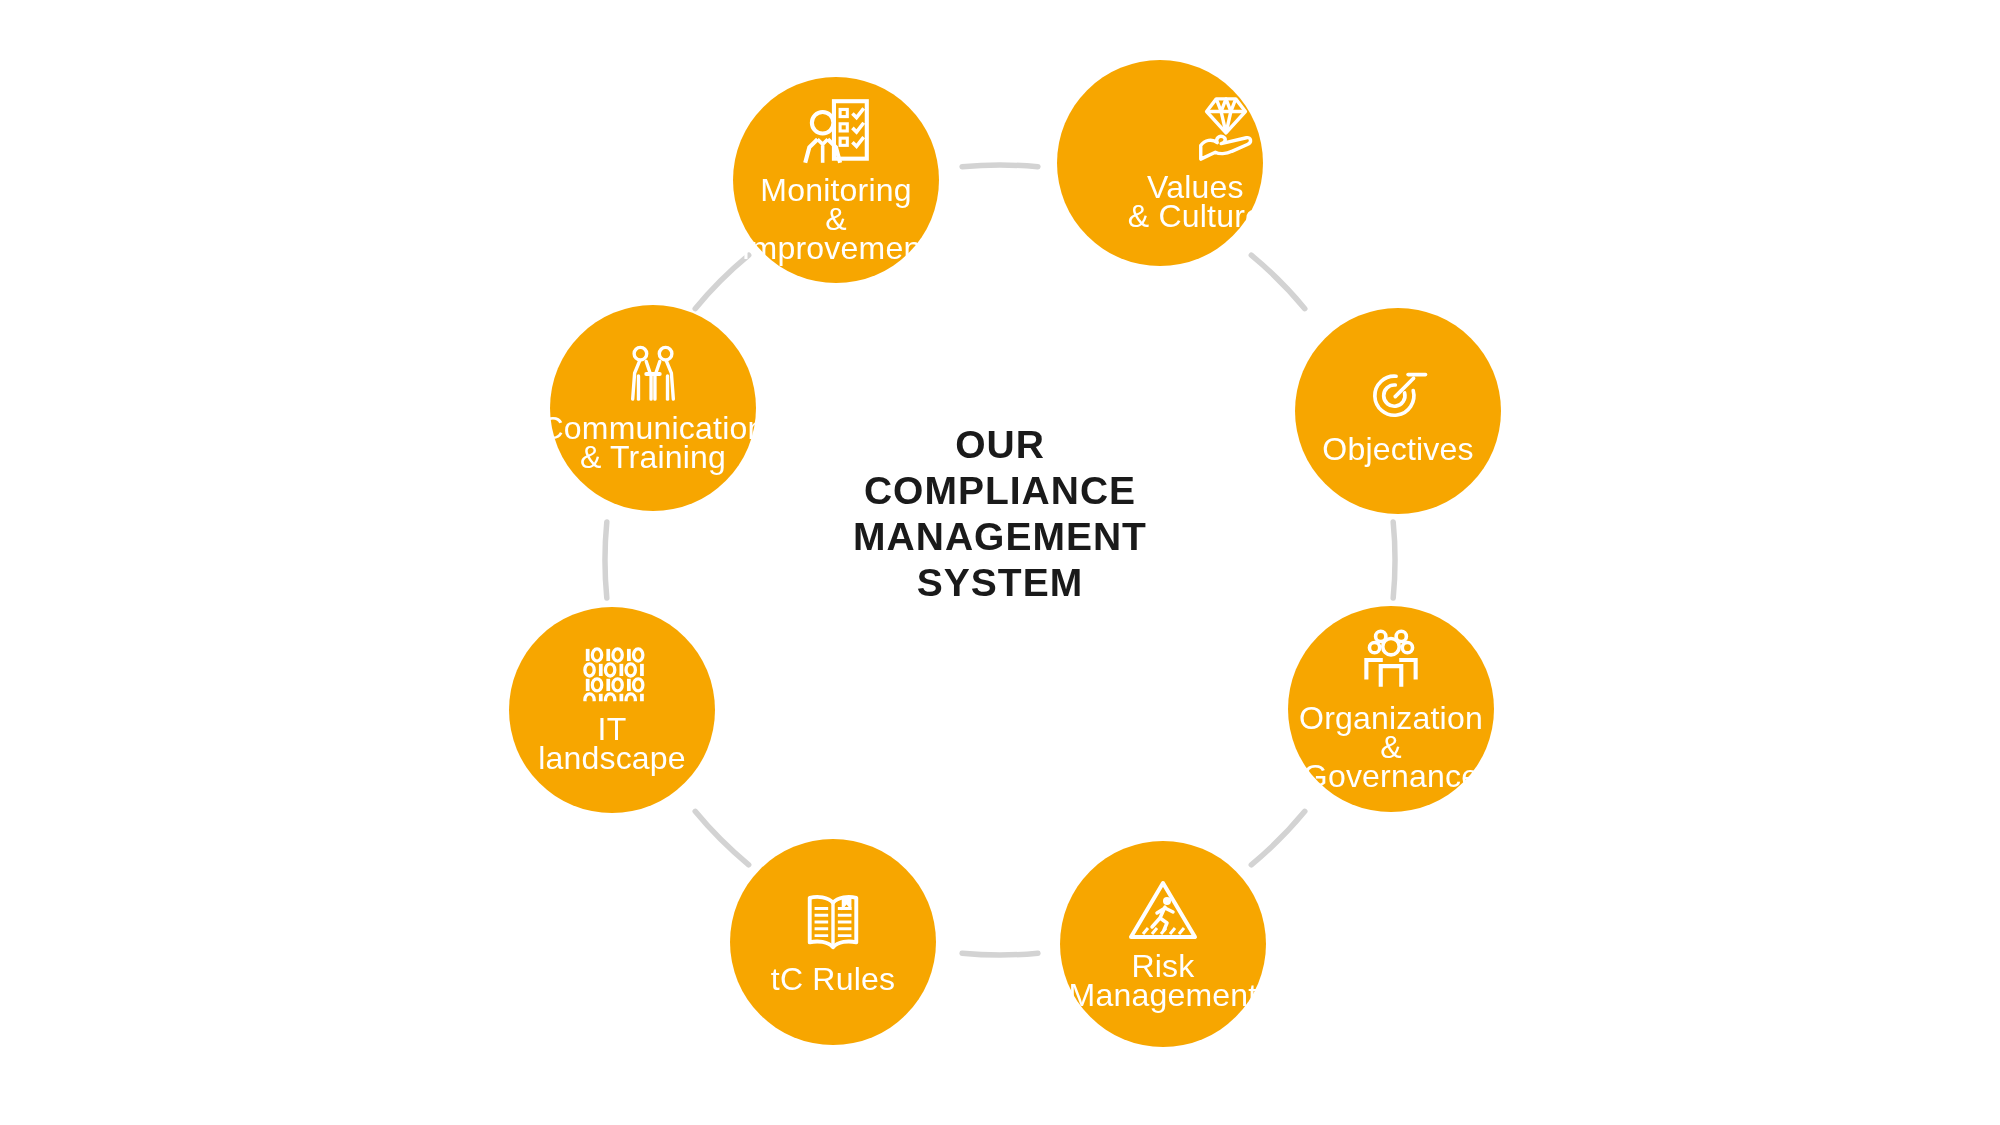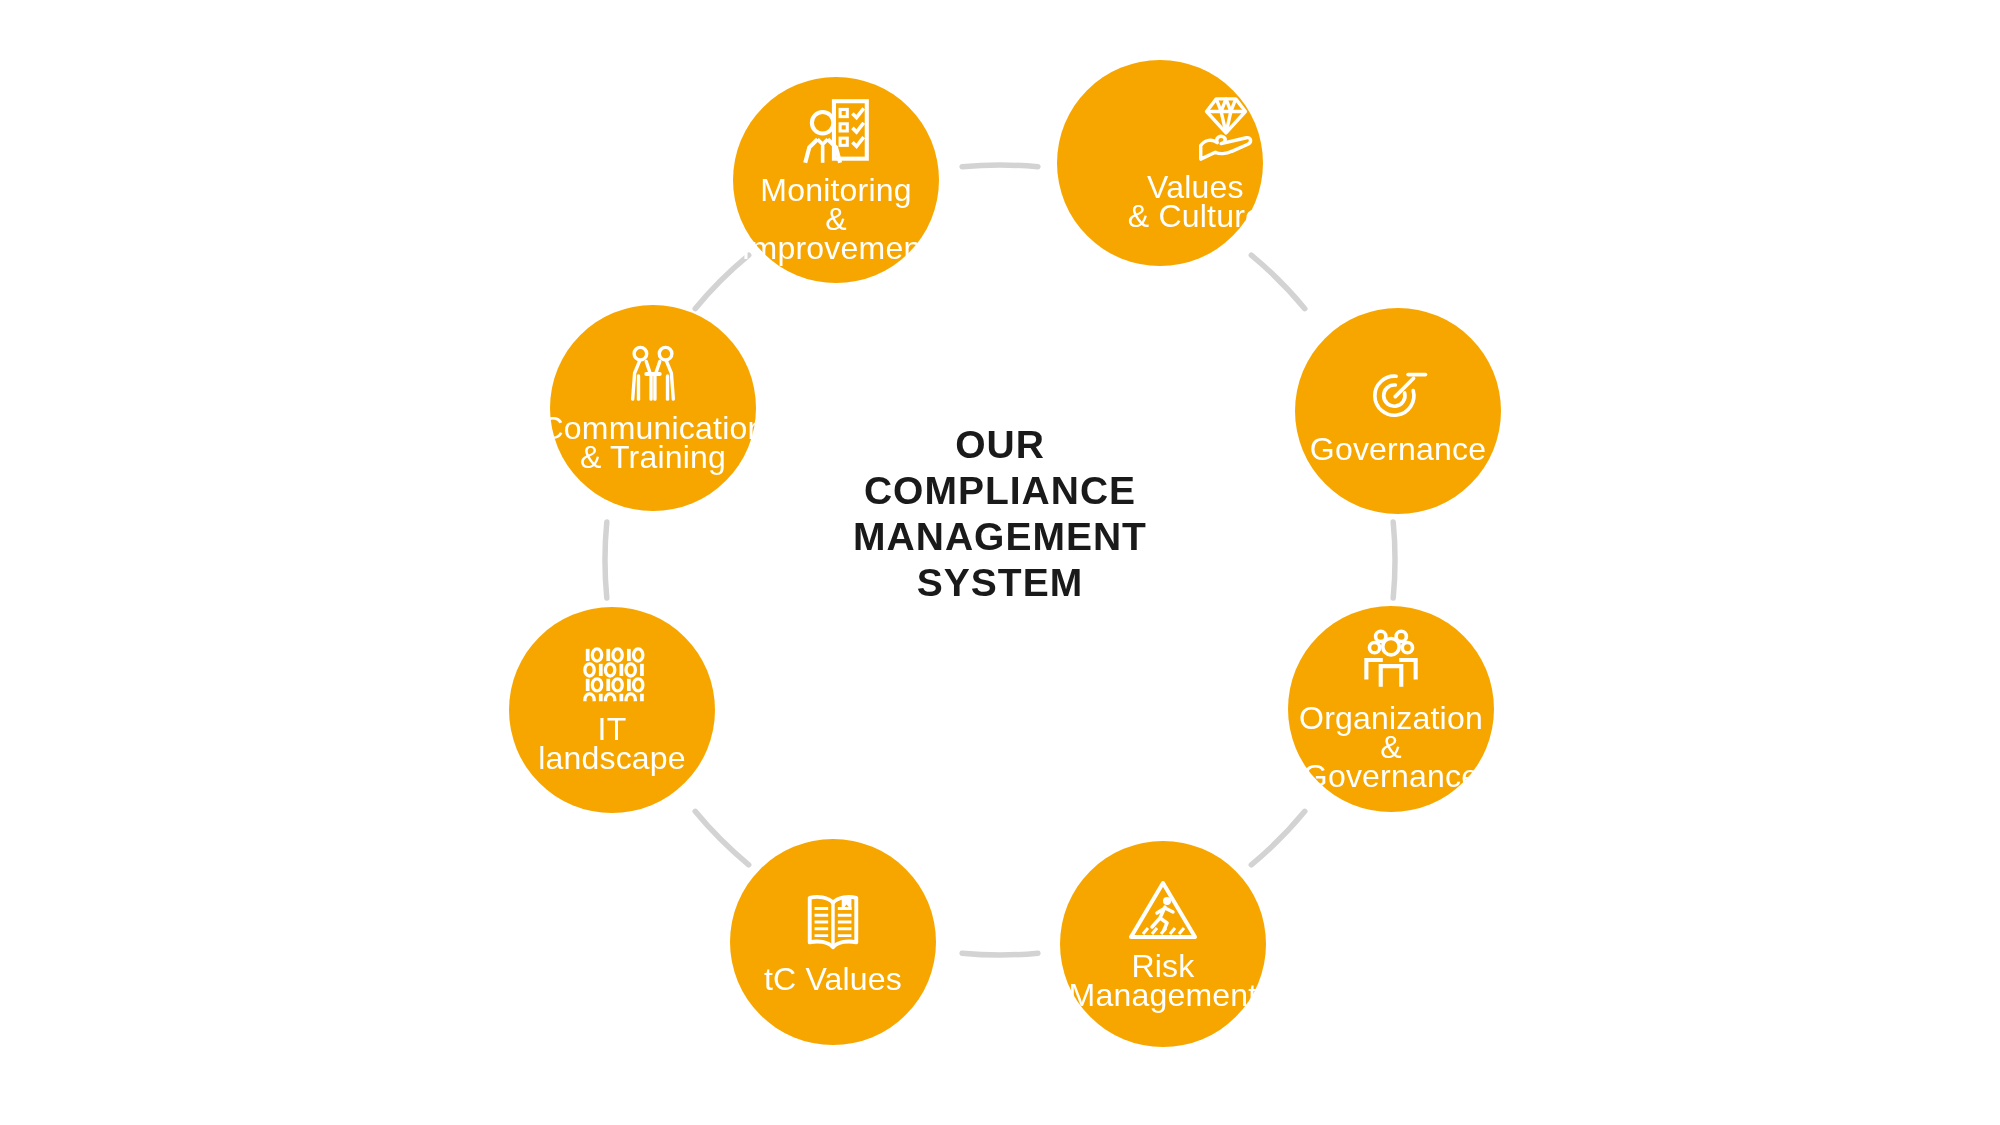--- a/index.html
+++ b/index.html
@@ -109,21 +109,21 @@
   <div class="node pos-objectives">
     <svg class="nicon" width="66" height="66" viewBox="0 0 72 72">
       <g fill="none" stroke="currentColor" stroke-width="4" stroke-linecap="round">
         <path d="M52.6,34.5 A21.3,21.3 0 1 1 33.9,18.8"></path>
         <path d="M43.2,37.0 A11.6,11.6 0 1 1 33.0,28.4"></path>
         <line x1="33" y1="41" x2="53" y2="21"></line>
         <line x1="47" y1="17" x2="66" y2="17"></line>
       </g>
     </svg>
     <div class="label">
-      <div>Governance</div>
+      <div>Objectives</div>
       <div></div>
     </div>
   </div>
 
   <div class="node pos-organization">
     <svg class="nicon" width="78" height="64" viewBox="0 0 76 62">
       <g fill="none" stroke="currentColor" stroke-width="3.5">
         <circle cx="28" cy="8" r="5"></circle>
         <circle cx="48" cy="8" r="5"></circle>
         <circle cx="38" cy="18" r="8"></circle>
@@ -159,21 +159,21 @@
     <svg class="nicon" width="70" height="64" viewBox="0 0 72 66">
       <g fill="none" stroke="currentColor" stroke-width="3.5" stroke-linejoin="round">
         <path d="M36,12 C31,6 20,5 12,7 L12,53 C20,51 31,52 36,58 C41,52 52,51 60,53 L60,7 C52,5 41,6 36,12 Z" stroke-width="4"></path>
         <line x1="36" y1="12" x2="36" y2="58"></line>
         <path d="M17,18 H31 M17,25 H31 M17,32 H31 M17,39 H31 M17,46 H31" stroke-width="3"></path>
         <path d="M41,18 H55 M41,25 H55 M41,32 H55 M41,39 H55 M41,46 H55" stroke-width="3"></path>
         <path d="M45,6 V20 L50,14 L55,20 V6 Z" fill="currentColor" stroke="none"></path>
       </g>
     </svg>
     <div class="label">
-      <div>tC Values</div>
+      <div>tC Rules</div>
       <div></div>
     </div>
   </div>
 
   <div class="node pos-it">
     <svg class="nicon" width="68" height="58" viewBox="0 0 72 62">
       <defs>
           <clipPath id="bclip">
             <rect x="0" y="0" width="72" height="58"></rect>
           </clipPath>

